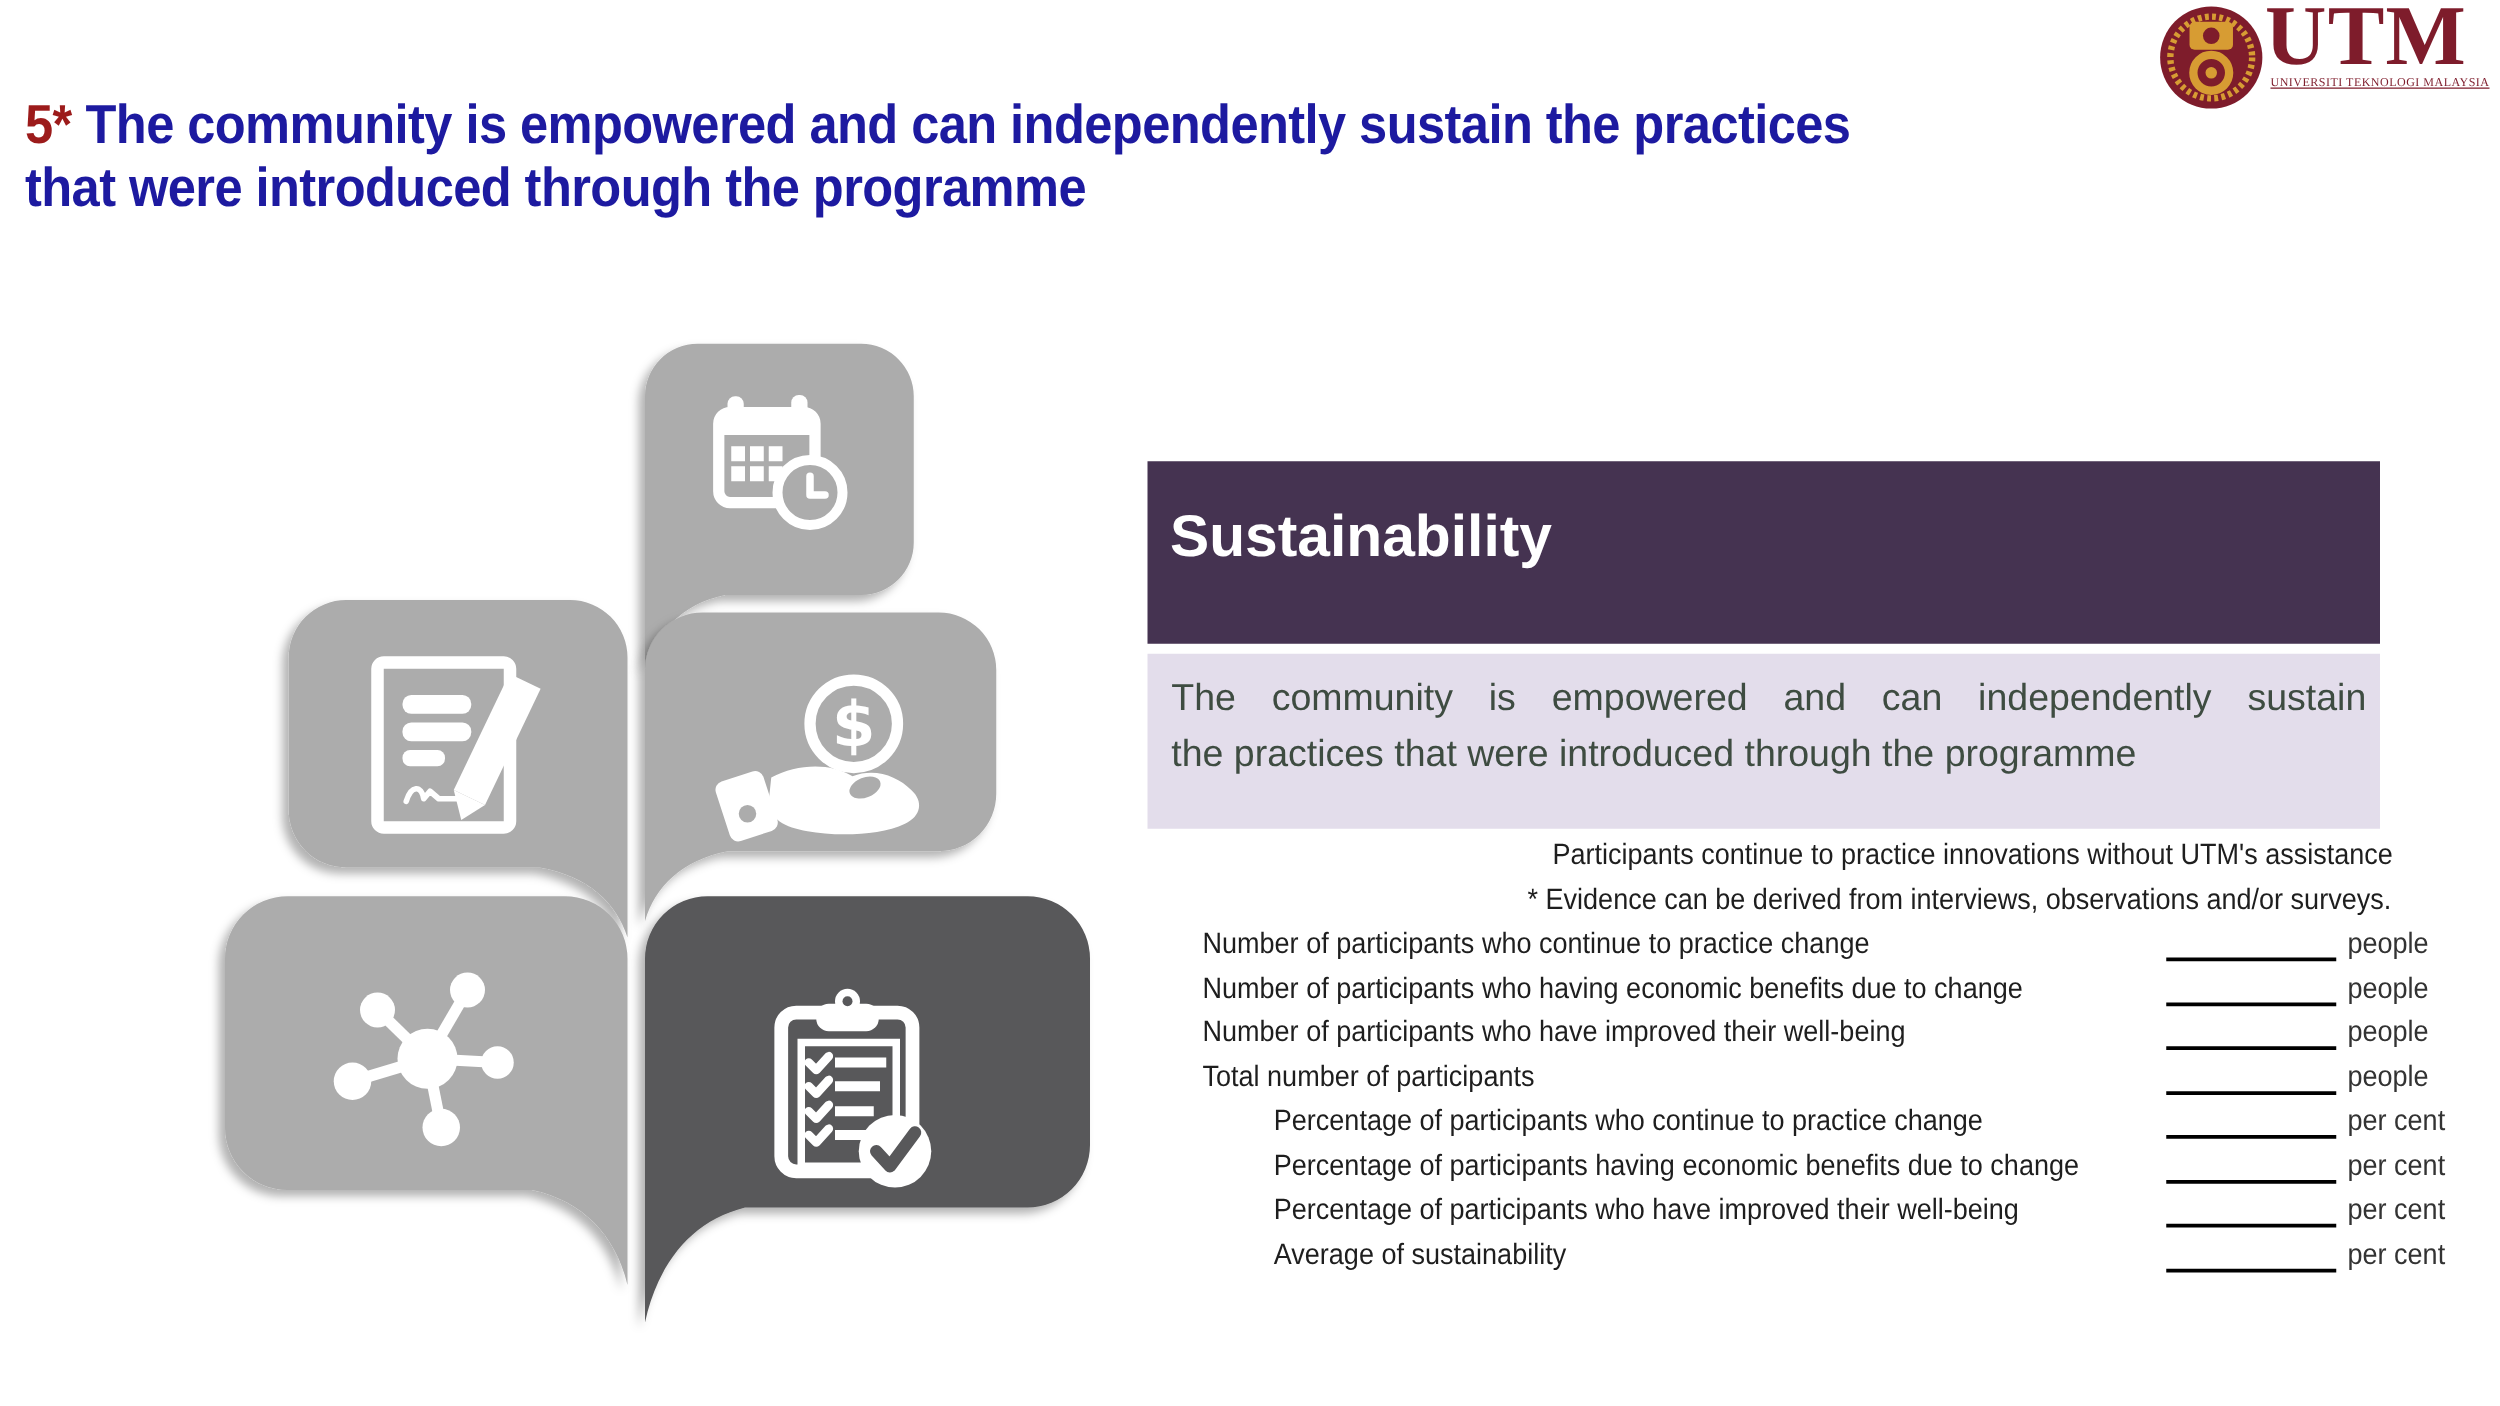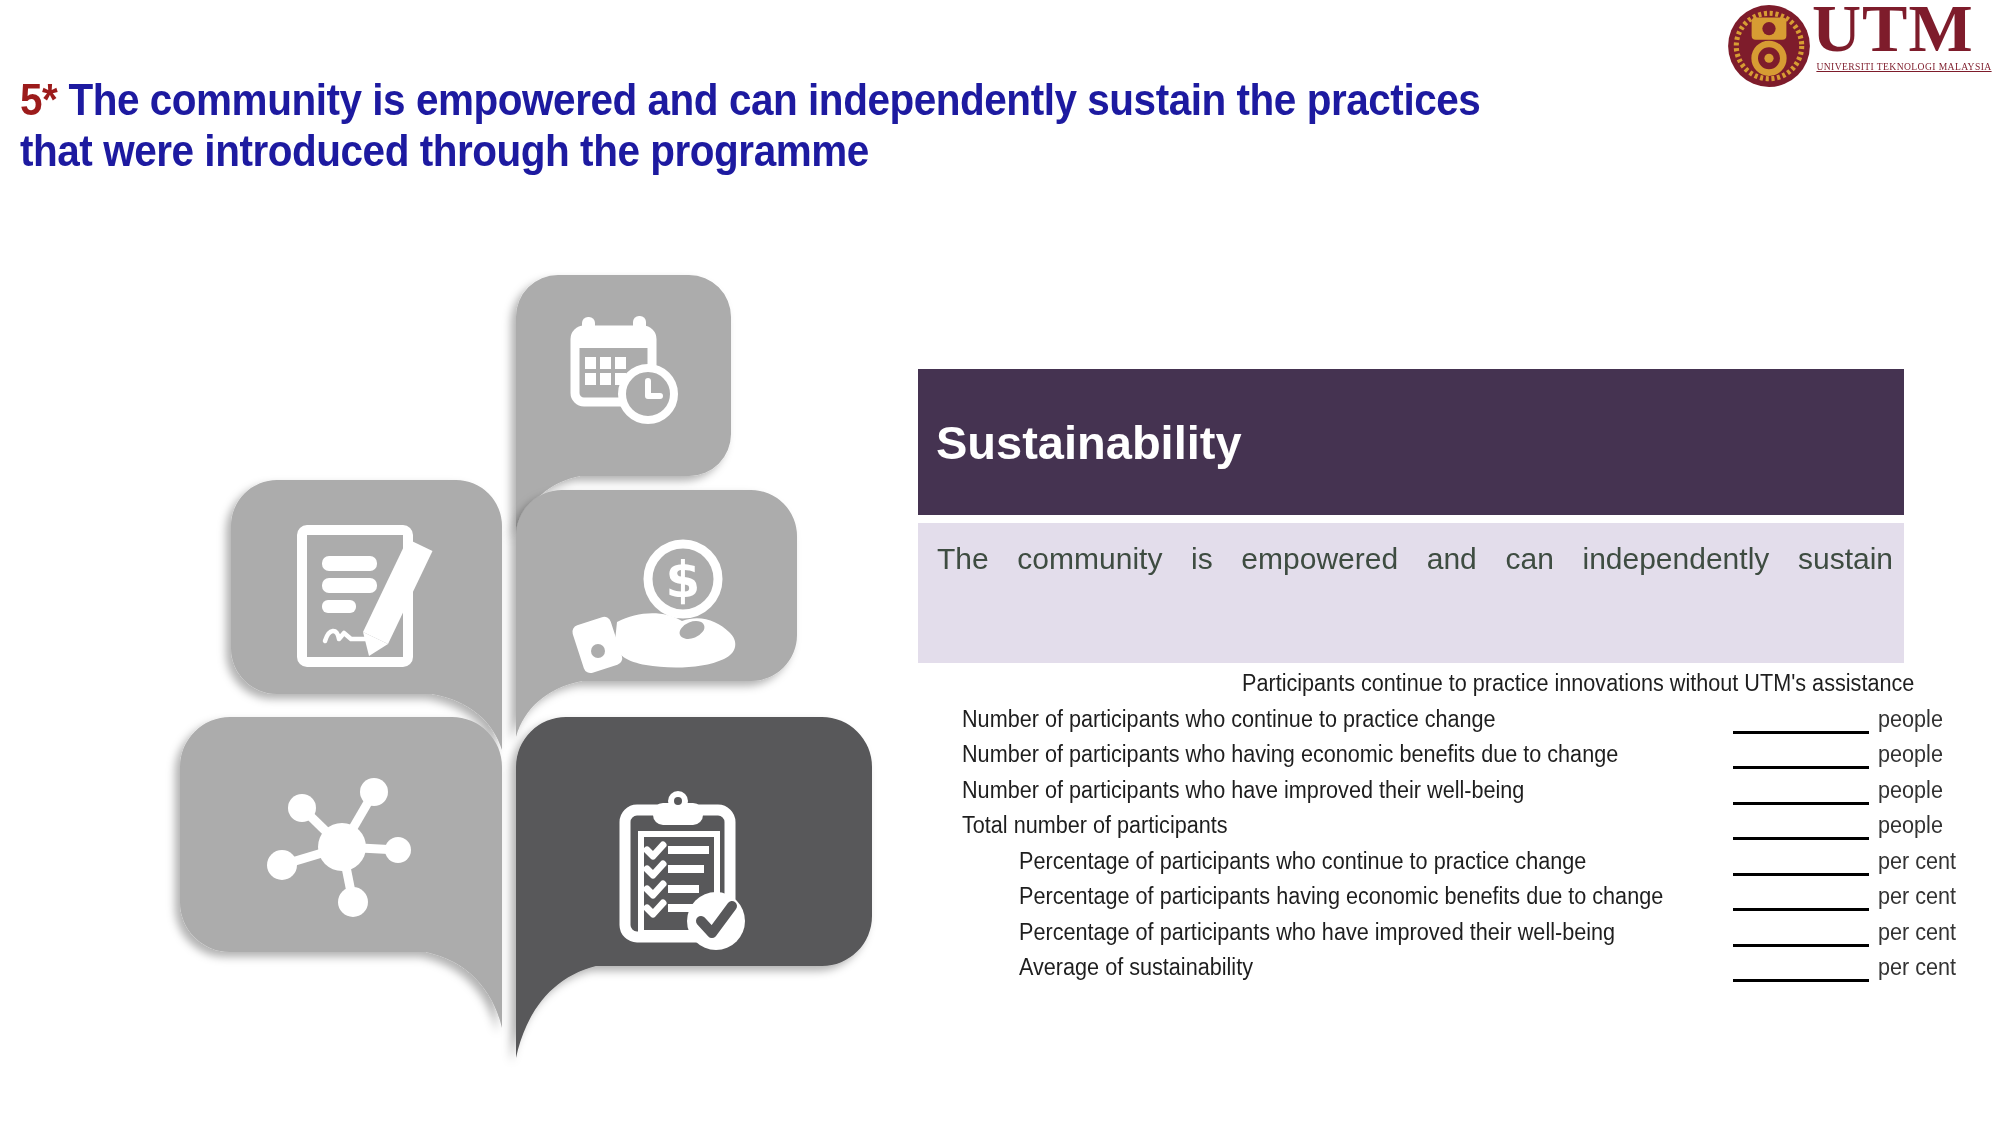--- a/index.html
+++ b/index.html
@@ -29,21 +29,21 @@
     color:var(--logo-maroon);white-space:nowrap;text-decoration:underline;}
 
   
   .bubble-graphic{position:absolute;left:160px;top:250px;width:730px;height:830px;}
   .bubble{filter:url(#bshadow);}
   .bubble.light{fill:var(--bubble-gray);}
   .bubble.dark{fill:var(--bubble-dark);}
 
   
   .panel-header{position:absolute;left:918px;top:369px;width:986px;height:146px;
-    background:var(--panel-purple);box-sizing:border-box;padding:46px 0 0 18px;}
+    background:var(--panel-purple);box-sizing:border-box;padding:32px 0 0 18px;}
   .panel-header .panel-title{color:#fff;font-size:47px;font-weight:600;letter-spacing:0;}
   .panel-desc{position:absolute;left:918px;top:523px;width:986px;height:140px;
     background:var(--panel-lavender);box-sizing:border-box;padding:13px 11px 0 19px;
     color:var(--desc-text);font-size:30px;line-height:45px;}
   .desc-line{display:block;}
   .desc-line.first{text-align:justify;text-align-last:justify;}
 
   
   .checklist{position:absolute;left:893px;top:666px;width:1080px;
     color:var(--text-dark);font-size:23.5px;}
@@ -173,24 +173,26 @@
         <path d="M 701,921 L 712,933 L 732,906" stroke="var(--bubble-dark)" stroke-width="10" fill="none" stroke-linecap="round" stroke-linejoin="round"></path>
       </g>
     </g>
   </svg>
 
   <div class="panel-header">
     <span class="panel-title">Sustainability</span>
   </div>
   <div class="panel-desc">
     <span class="desc-line first">The community is empowered and can independently sustain</span>
+    <span class="desc-line">the practices that were introduced through the programme</span>
   </div>
 
   <div class="checklist">
     <div class="intro"><span class="cl-text">Participants continue to practice innovations without UTM's assistance</span></div>
+    <div class="intro"><span class="cl-text">* Evidence can be derived from interviews, observations and/or surveys.</span></div>
     <div id="checklist-items">
         <div class="item-row">
           <span class="label cl-text indent1">Number of participants who continue to practice change</span>
           <span class="blank"></span>
           <span class="unit cl-text">people</span>
         </div>
         <div class="item-row">
           <span class="label cl-text indent1">Number of participants who having economic benefits due to change</span>
           <span class="blank"></span>
           <span class="unit cl-text">people</span>

